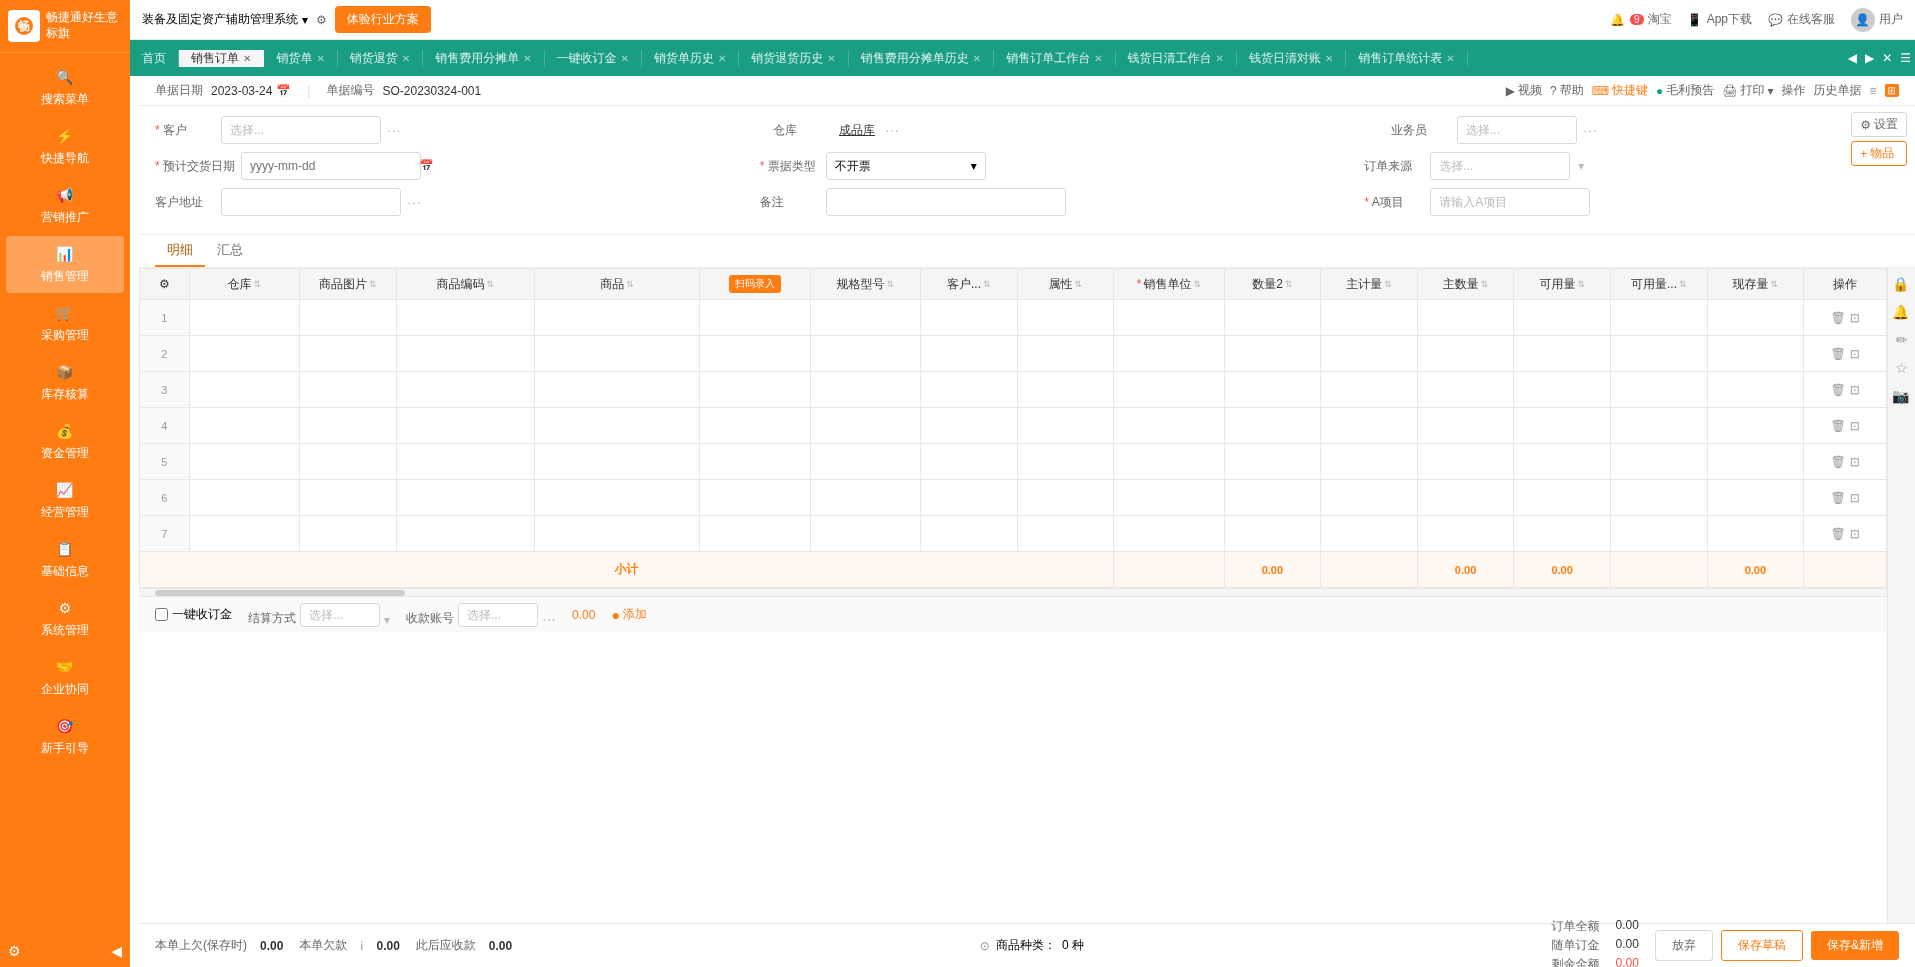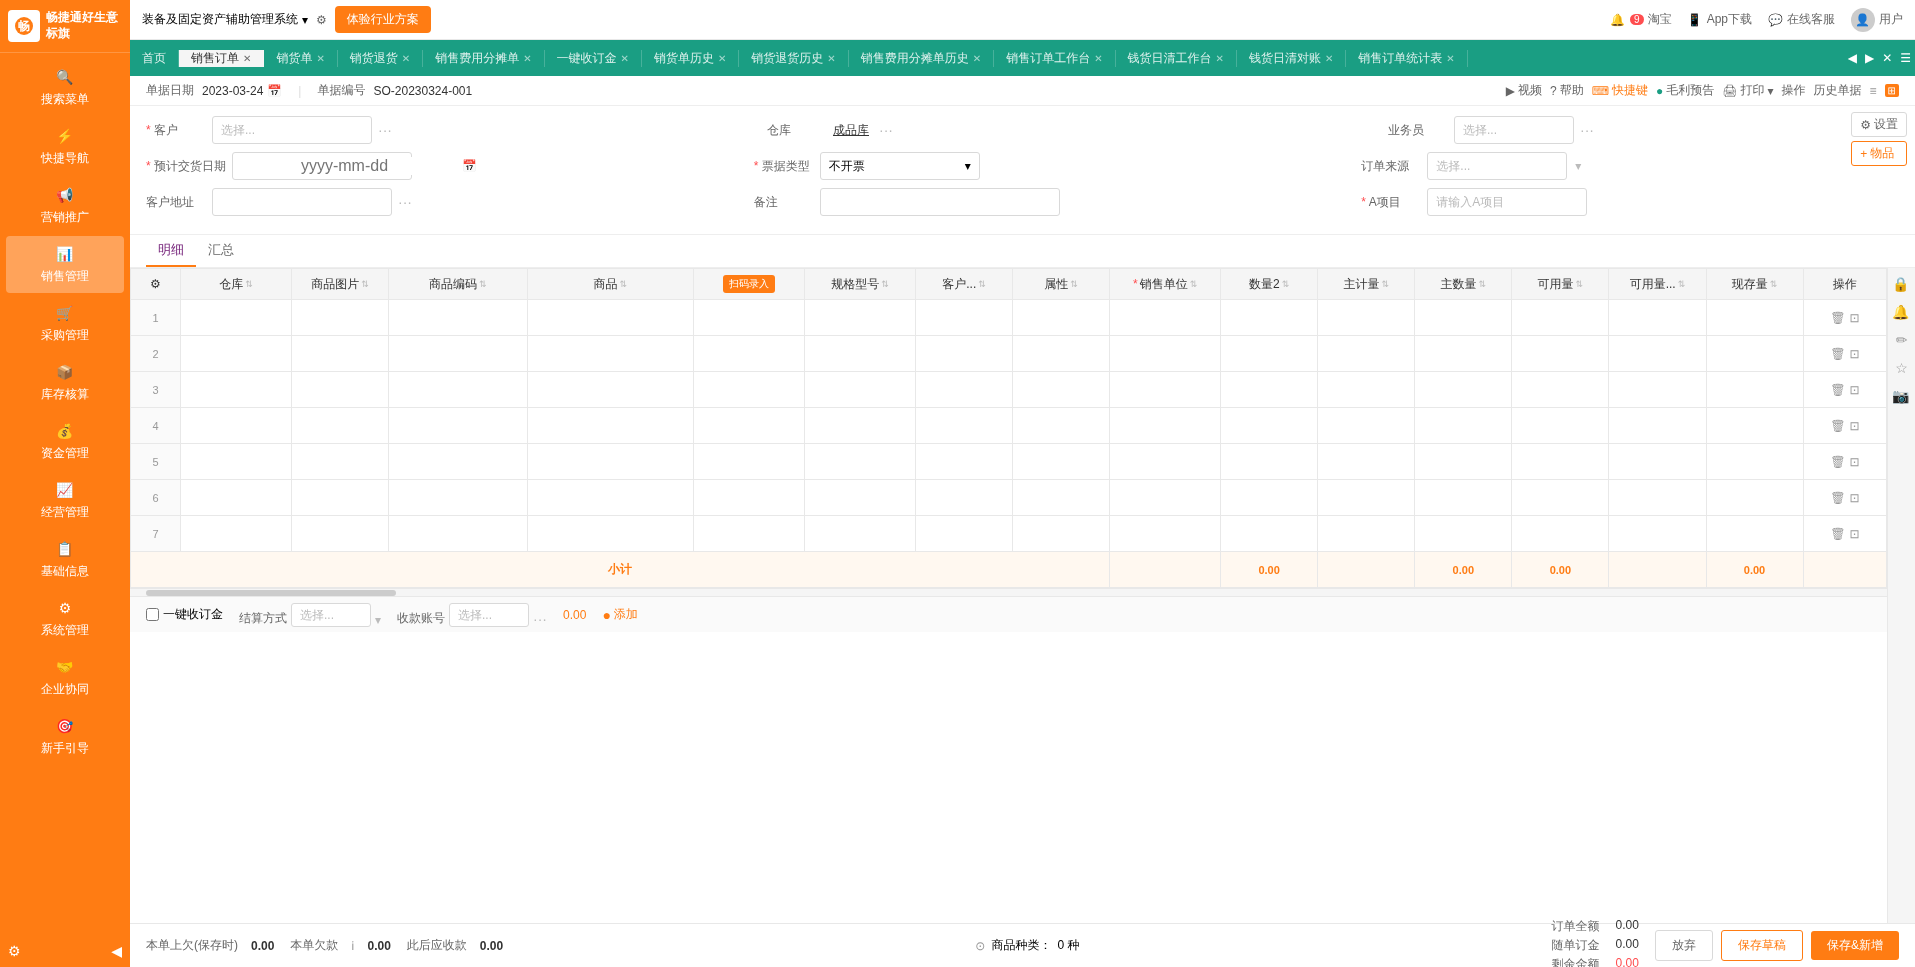--- a/index.html
+++ b/index.html
@@ -31,21 +31,20 @@
       align-items: center;
       justify-content: center;
       font-size: 10px;
       color: #ff7c13;
       font-weight: bold;
     }
     .logo-text {
       color: white;
       font-size: 11px;
       line-height: 1.3;
-      font-weight: bold;
     }
     .sidebar-menu {
       flex: 1;
       overflow-y: auto;
       padding: 4px 0;
     }
     .sidebar-item {
       display: flex;
       flex-direction: column;
       align-items: center;
@@ -193,20 +192,21 @@
       height: 100%;
     }
 
     
     .content {
       flex: 1;
       display: flex;
       flex-direction: column;
       overflow: hidden;
       background: white;
+      padding-left: 9px;
     }
     .toolbar-btn {
       display: flex;
       align-items: center;
       gap: 3px;
       cursor: pointer;
       color: #666;
       font-size: 12px;
     }
 
@@ -269,42 +269,41 @@
       border-radius: 3px;
       height: 28px;
       flex: 1;
       background: white;
     }
     .date-input-wrap input {
       flex: 1;
       border: none;
       outline: none;
       padding: 0 8px;
-      font-size: 16px;
+      font-size: 12px;
       color: #ec4899;
-      text-align: center;
     }
     .date-icon { padding: 0 6px; color: #999; cursor: pointer; }
 
     
     .content-tabs {
       display: flex;
       border-bottom: 1px solid #eee;
       padding: 0 16px;
       flex-shrink: 0;
     }
     .content-tab {
       padding: 6px 12px;
       cursor: pointer;
       color: #666;
       border-bottom: 2px solid transparent;
       font-size: 13px;
     }
     .content-tab.active {
-      color: #701a75;
+      color: #a16207;
       border-bottom-color: #ff7c13;
     }
 
     
     .table-wrap {
       flex: 1;
       overflow: auto;
       position: relative;
     }
     table {

